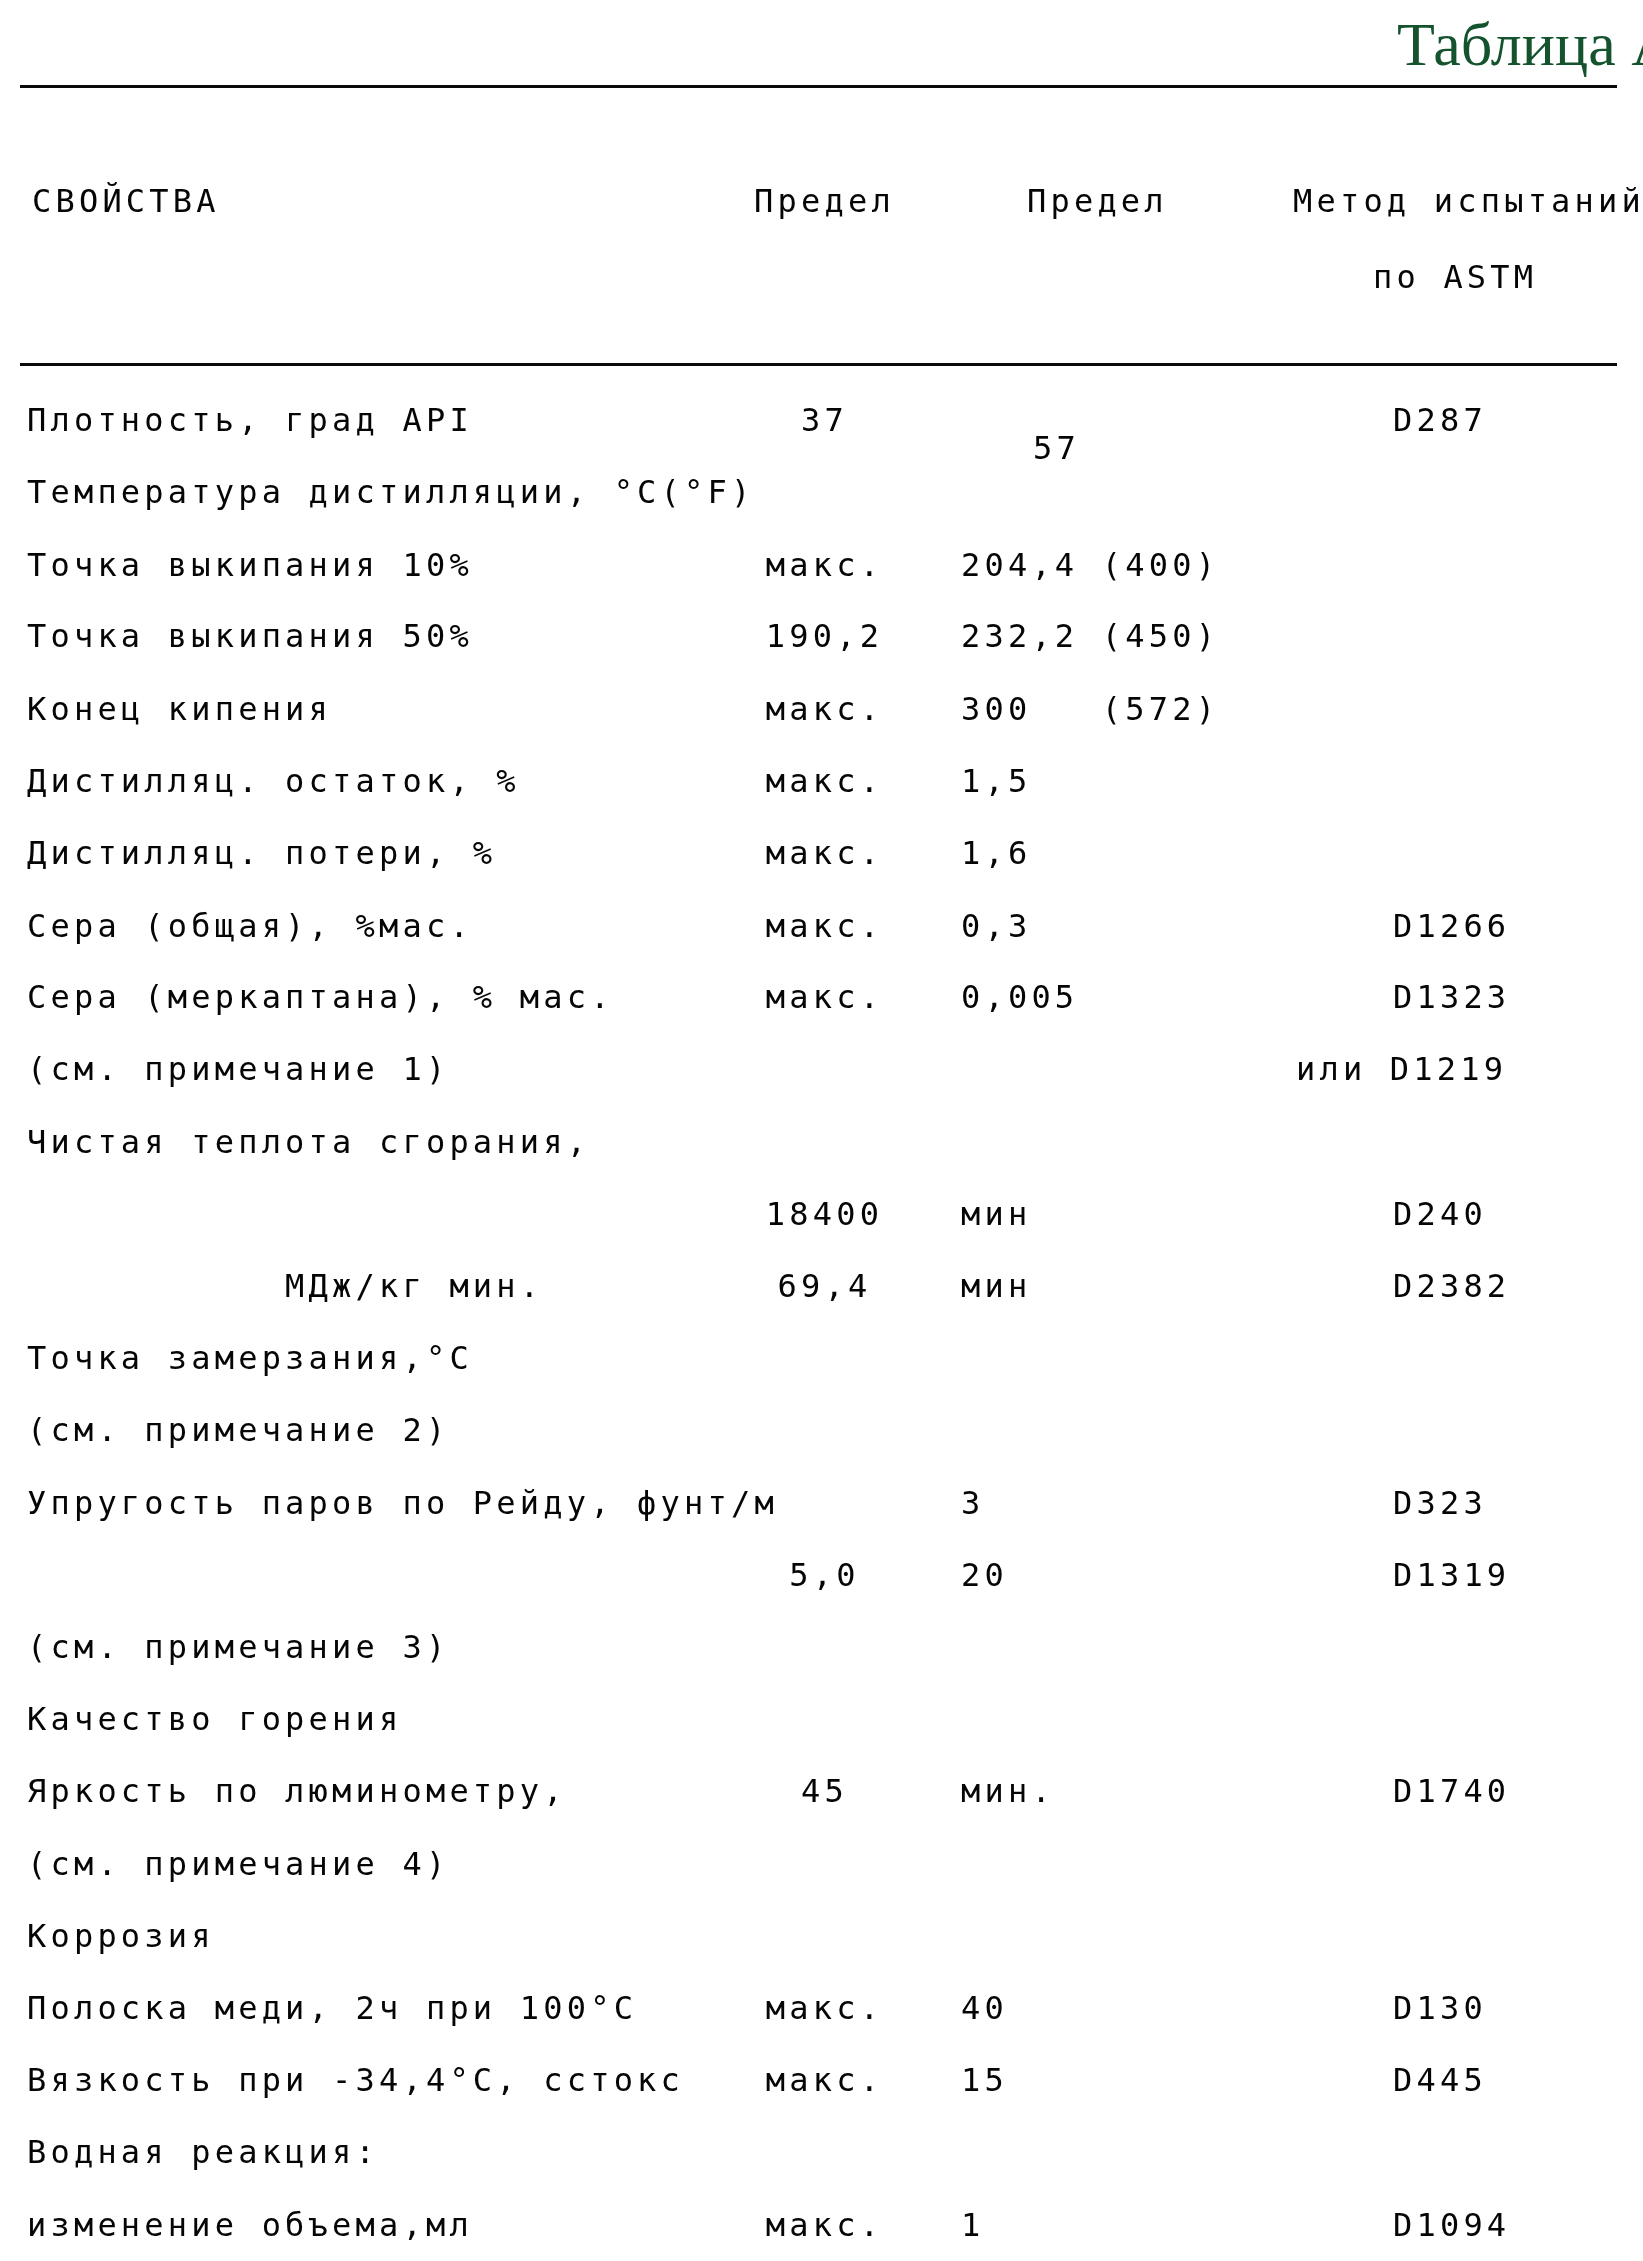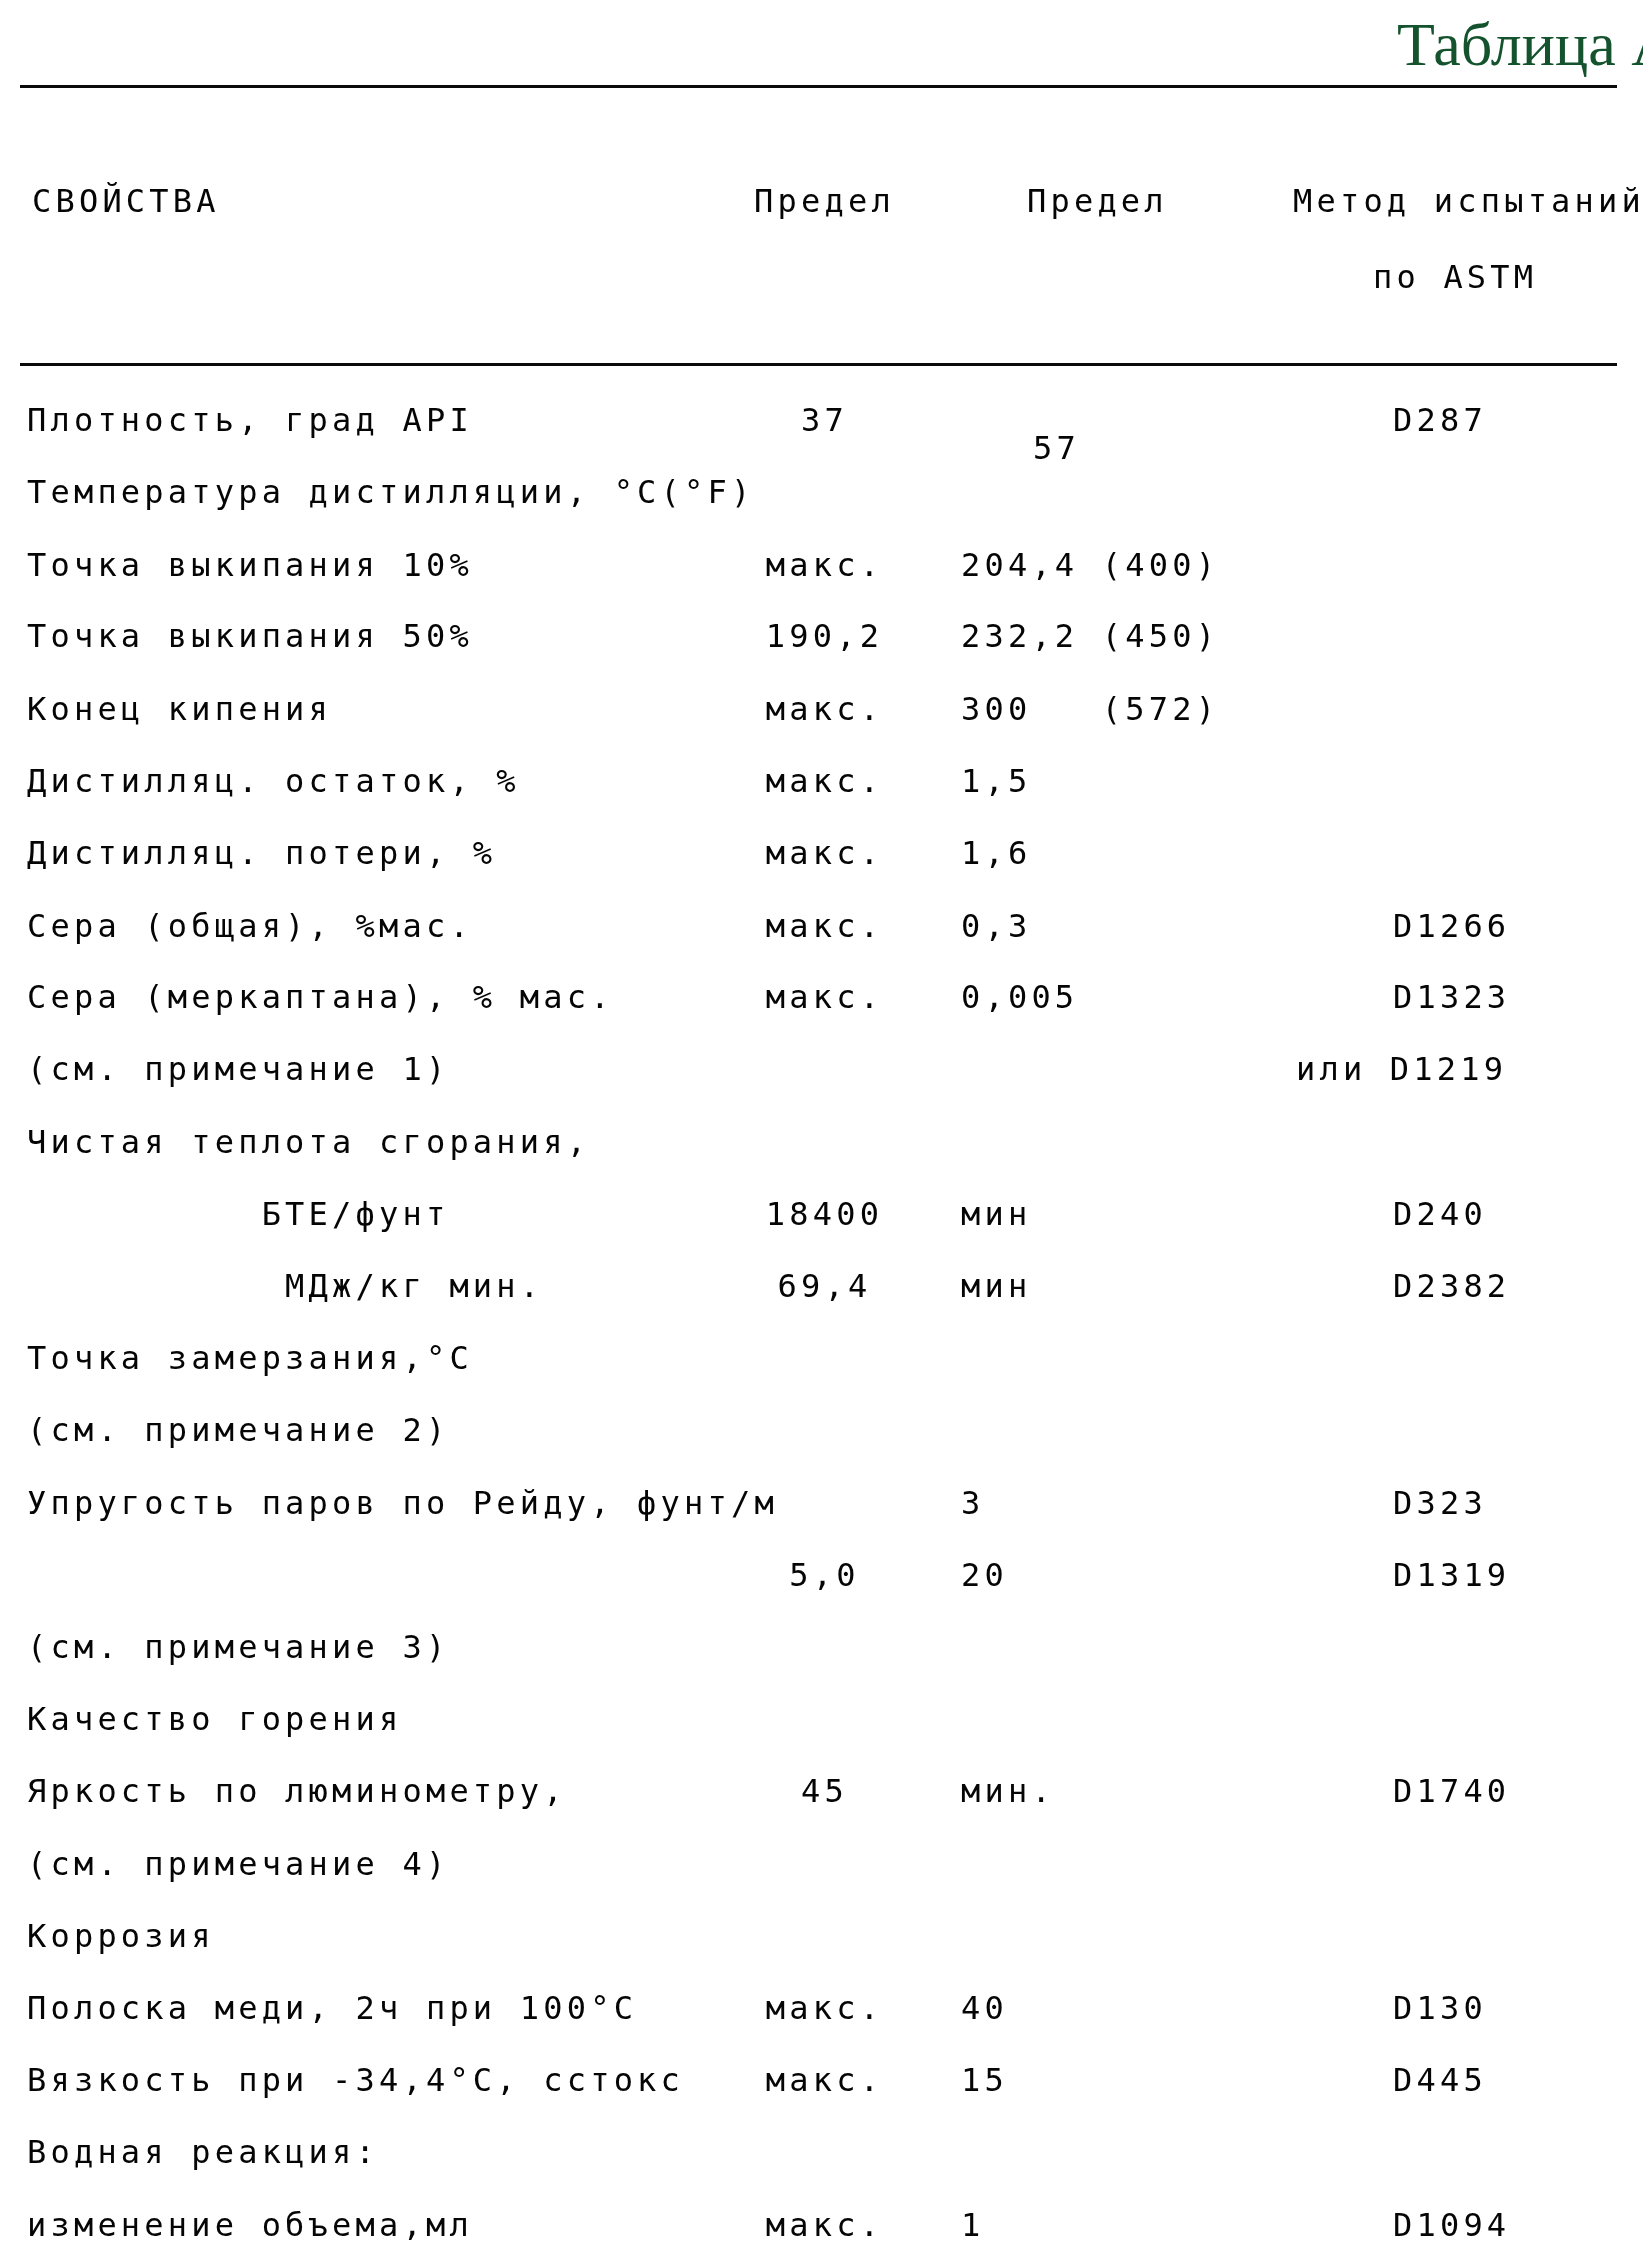--- a/index.html
+++ b/index.html
@@ -131,21 +131,20 @@
       <div class="row" style="top: 1051px;">
     <span class="cell mono c-prop">(см. примечание 1)</span>
 
     <span class="cell mono c-method offset">или D1219</span>
   </div>
       <div class="row" style="top: 1124px;">
     <span class="cell mono c-prop">Чистая теплота сгорания,</span>
 
   </div>
       <div class="row" style="top: 1196px;">
-    <span class="cell mono c-prop">          БТЕ/фунт</span>
     <span class="cell mono c-lim1">18400</span>
     <span class="cell mono c-lim2">мин</span>
     <span class="cell mono c-method">D240</span>
   </div>
       <div class="row" style="top: 1268px;">
     <span class="cell mono c-prop">           МДж/кг мин.</span>
     <span class="cell mono c-lim1">69,4</span>
     <span class="cell mono c-lim2">мин</span>
     <span class="cell mono c-method">D2382</span>
   </div>

